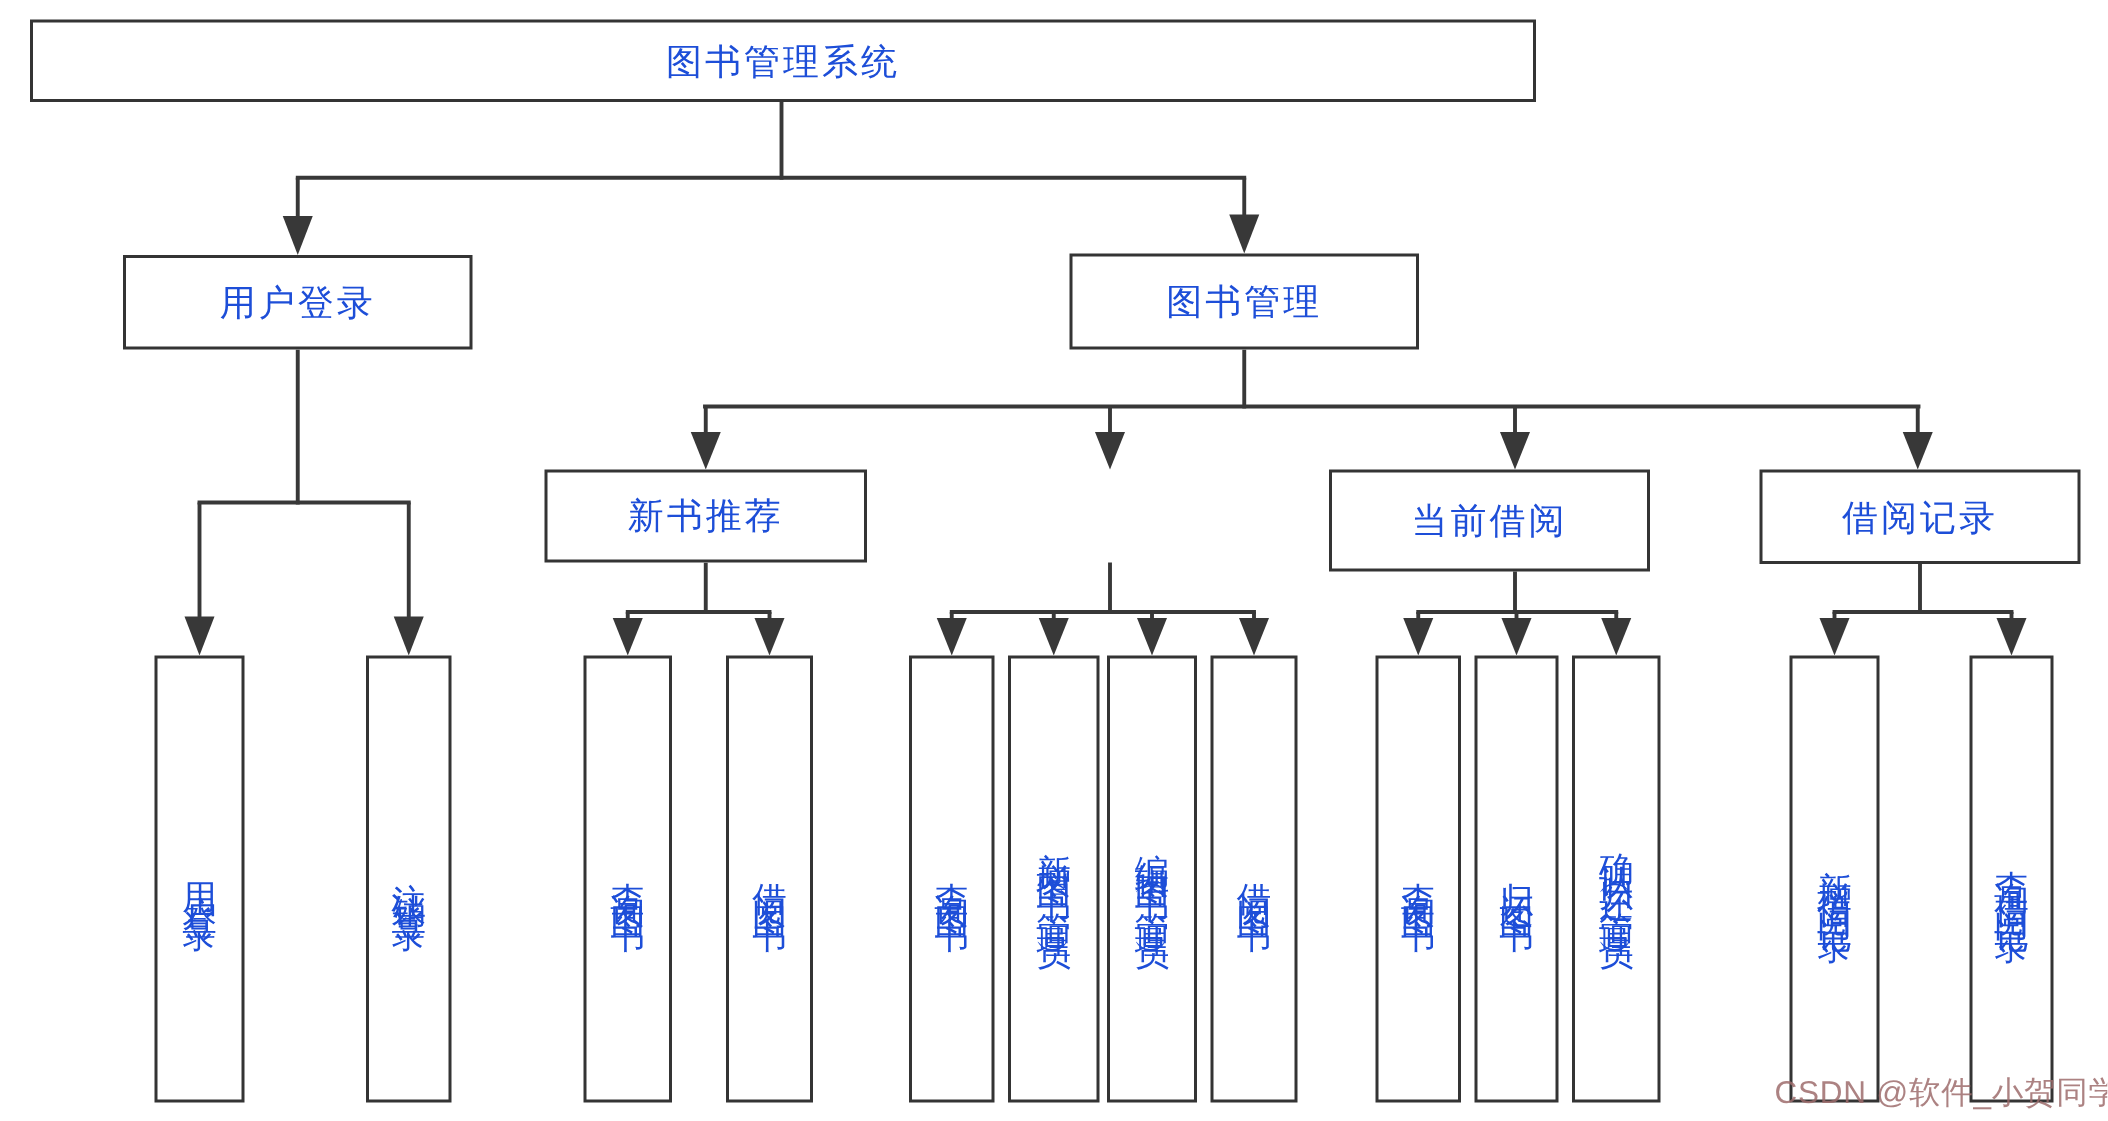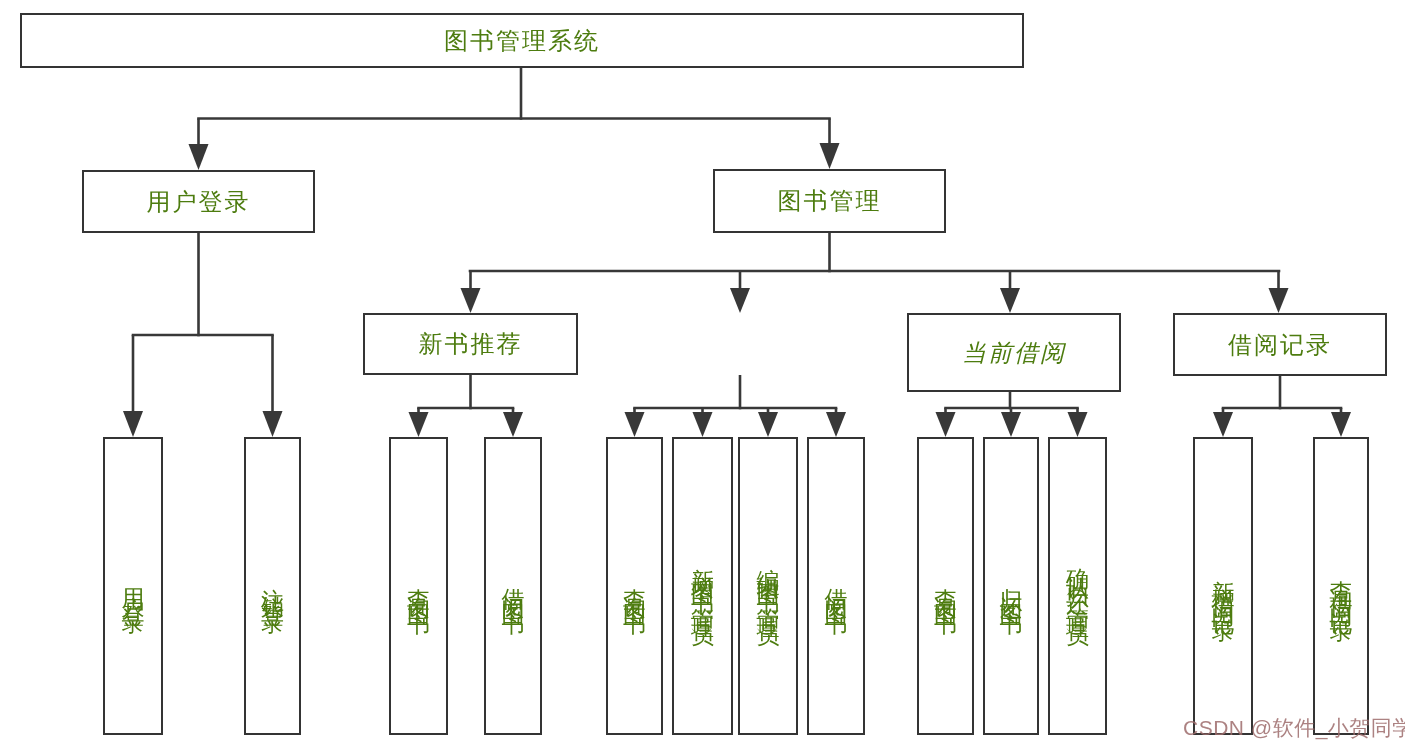--- a/index.html
+++ b/index.html
@@ -17,21 +17,21 @@
     width: 1405px; height: 747px;
     z-index: 1;
   }
   .connectors line { stroke: #383838; stroke-width: 2.6; }
   .connectors polygon { fill: #383838; }
   .node {
     position: absolute;
     box-sizing: border-box;
     background: #ffffff;
     border: 2.6px solid #343434;
-    color: #4d7c0f;
+    color: #1d4ed8;
     display: flex;
     align-items: center;
     justify-content: center;
     z-index: 2;
     font-size: 24px;
     letter-spacing: 2px;
     white-space: nowrap;
   }
   .leaf {
     writing-mode: vertical-rl;
@@ -118,21 +118,21 @@
     <line x1="1341" y1="408" x2="1341" y2="420"></line>
     <polygon points="1331,412 1351,412 1341,437"></polygon>
   </svg>
 
   <div class="node" style="left:20px; top:13px; width:1004px; height:55px;">图书管理系统</div>
 
   <div class="node" style="left:82px; top:170px; width:233px; height:63px;">用户登录</div>
   <div class="node" style="left:713px; top:169px; width:233px; height:64px;">图书管理</div>
 
   <div class="node" style="left:363px; top:313px; width:215px; height:62px;">新书推荐</div>
-  <div class="node" style="left:907px; top:313px; width:214px; height:79px;font-style:italic;">当前借阅</div>
+  <div class="node" style="left:886px; top:313px; width:214px; height:68px;">当前借阅</div>
   <div class="node" style="left:1173px; top:313px; width:214px; height:63px;">借阅记录</div>
 
   <div class="node leaf" style="left:103px; top:437px; width:60px; height:298px;">用户登录</div>
   <div class="node leaf" style="left:244px; top:437px; width:57px; height:298px;">注销登录</div>
 
   <div class="node leaf" style="left:389px; top:437px; width:59px; height:298px;">查询图书</div>
   <div class="node leaf" style="left:484px; top:437px; width:58px; height:298px;">借阅图书</div>
 
   <div class="node leaf" style="left:606px; top:437px; width:57px; height:298px;">查询图书</div>
   <div class="node leaf" style="left:672px; top:437px; width:61px; height:298px;">新增图书（管理员）</div>

